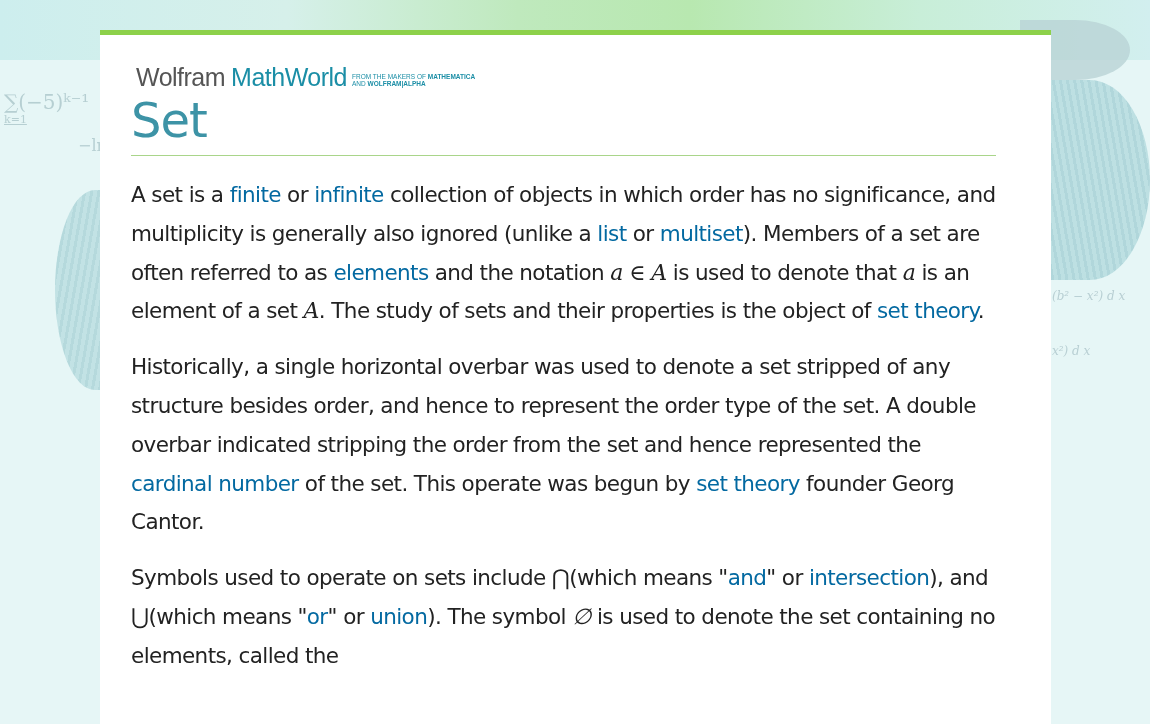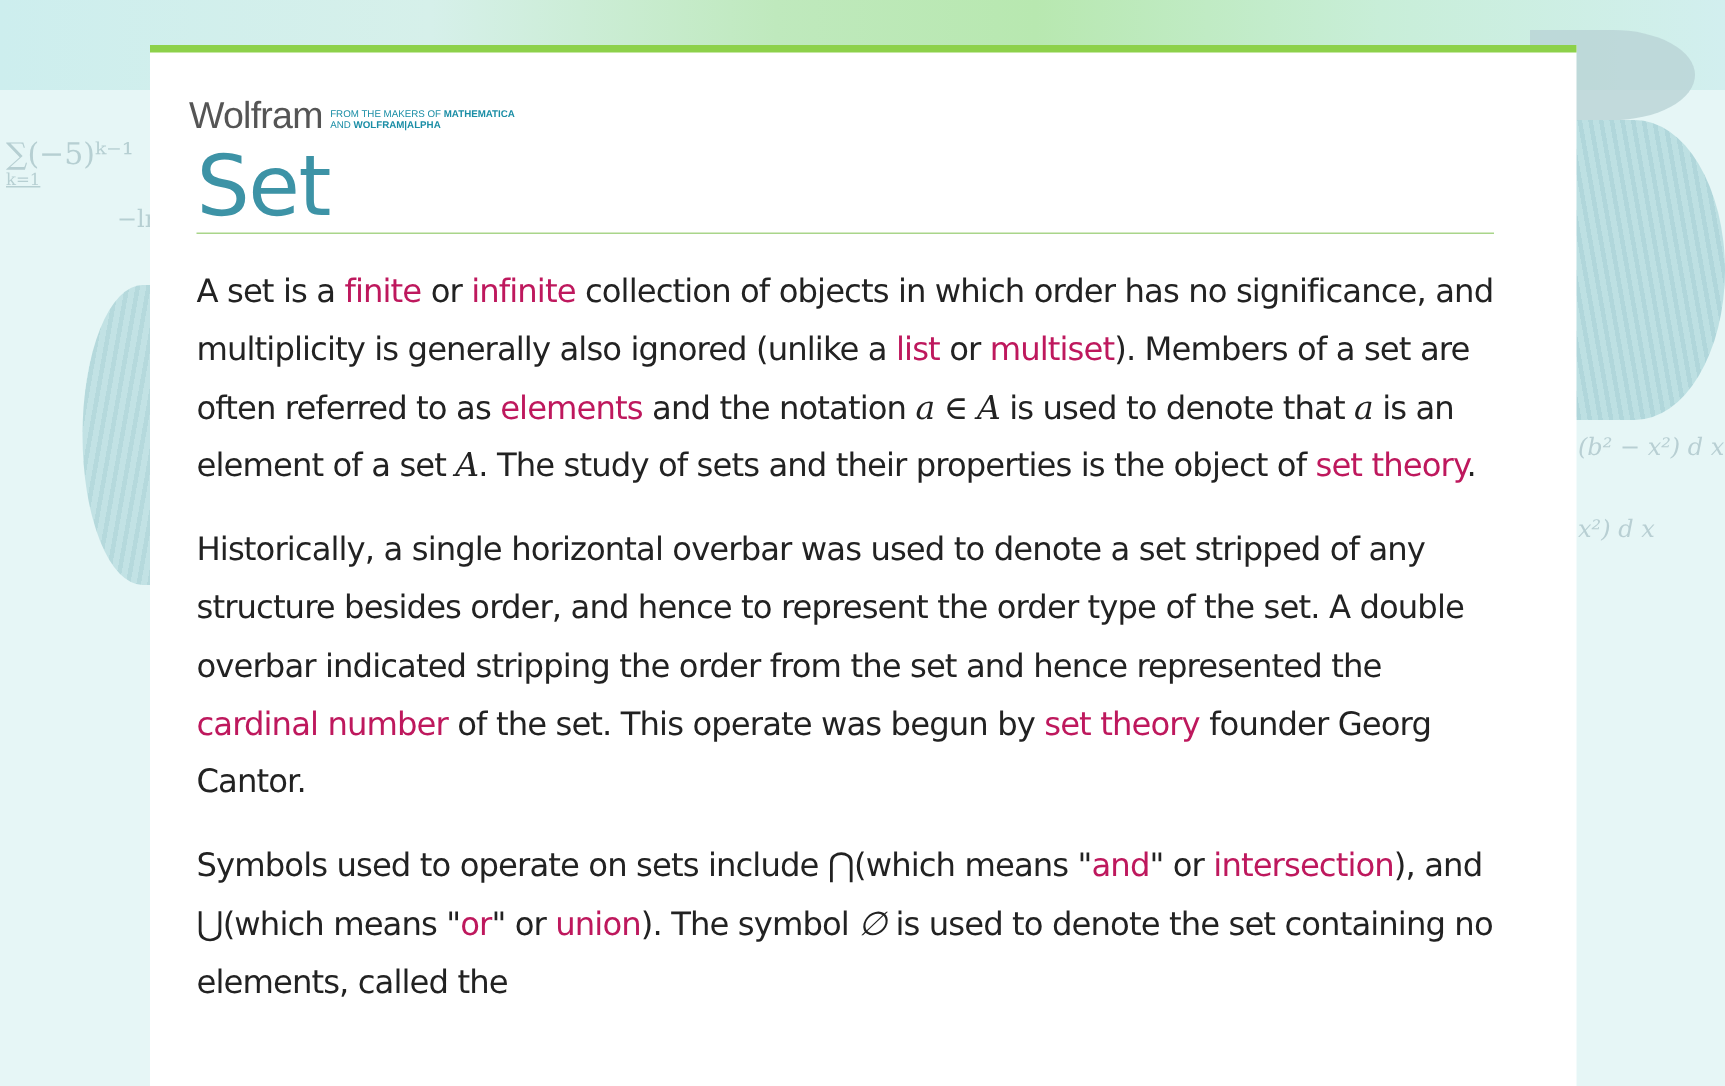--- a/index.html
+++ b/index.html
@@ -29,54 +29,54 @@
     border-radius:0 50% 50% 0; background:#b9d3d6; opacity:0.8;
   }
   .bg-shape-right2 {
     position:absolute; left:1030px; top:80px; width:120px; height:200px;
     border-radius:0 60% 60% 0;
     background: repeating-linear-gradient(80deg, #a7d1d6 0 3px, #b6dcdf 3px 7px);
     opacity:0.85;
   }
   .bg-right-formulas {
     position:absolute; left:1052px; top:290px; color:#b8cfd3;
-    font-family:"DejaVu Serif", serif; font-style:italic; font-size:16px; line-height:1;
+    font-family:"DejaVu Serif", serif; font-style:italic; font-size:12px; line-height:1;
   }
   .bg-right-formulas div { height:55px; }
   .card {
     position:absolute; left:100px; top:30px; width:951px; height:720px;
     background:#ffffff; border-top:5px solid #8dd14a;
   }
   .brand {
-    position:absolute; left:26px; top:28px; display:flex; align-items:flex-end;
+    position:absolute; left:36px; top:28px; display:flex; align-items:flex-end;
     font-family:"Liberation Sans", sans-serif;
   }
   .brand-wolfram { font-size:25px; color:#555555; letter-spacing:-0.5px; }
   .brand-mathworld { font-size:25px; color:#1b8ea6; margin-left:6px; letter-spacing:-0.5px; }
   .brand-tag {
     font-size:6.5px; line-height:7px; color:#1b8ea6; margin-left:5px; margin-bottom:5px;
     text-transform:uppercase;
   }
   .brand-tag b { font-weight:bold; }
   .title {
     position:absolute; left:31px; top:57px; margin:0;
-    font-size:56px; font-weight:normal; color:#3d93a6;
+    font-size:48px; font-weight:normal; color:#3d93a6;
     font-family:"DejaVu Sans", sans-serif; letter-spacing:-1px;
   }
   .rule {
     position:absolute; left:31px; top:120px; width:865px; height:0;
     border-top:1.5px solid #a9d58a;
   }
   .content {
     position:absolute; left:31px; top:141px; width:870px;
     font-family:"DejaVu Sans", sans-serif; font-size:21.5px; color:#222222;
     line-height:38.8px; letter-spacing:-0.6px;
   }
   .content p { margin:0 0 17px 0; }
-  .content a { color:#be185d; text-decoration:none; cursor:pointer; }
+  .content a { color:#0369a1; text-decoration:none; cursor:pointer; }
   .math { font-family:"DejaVu Serif", serif; font-style:italic; font-size:22px;text-align:right; }
   .sym { font-family:"DejaVu Serif", serif; font-size:22px; }
 </style>
 </head>
 <body>
 
 <div class="bg-top"></div>
 <div class="bg-left-formula">
   <span>∑(−5)ᵏ⁻¹</span>
   <span class="sub">k=1</span>
@@ -86,20 +86,21 @@
 <div class="bg-shape-right1"></div>
 <div class="bg-shape-right2"></div>
 <div class="bg-right-formulas">
   <div>(b² − x²)  d x</div>
   <div>x²)  d x</div>
 </div>
 
 <div class="card">
   <a class="brand">
     <span class="brand-wolfram">Wolfram</span>
+    <span class="brand-mathworld">MathWorld</span>
     <span class="brand-tag">
       <span>FROM THE MAKERS OF </span><b>MATHEMATICA</b><br>
       <span>AND </span><b>WOLFRAM|ALPHA</b>
     </span>
   </a>
 
   <h1 class="title">Set</h1>
   <div class="rule"></div>
 
   <div class="content">

